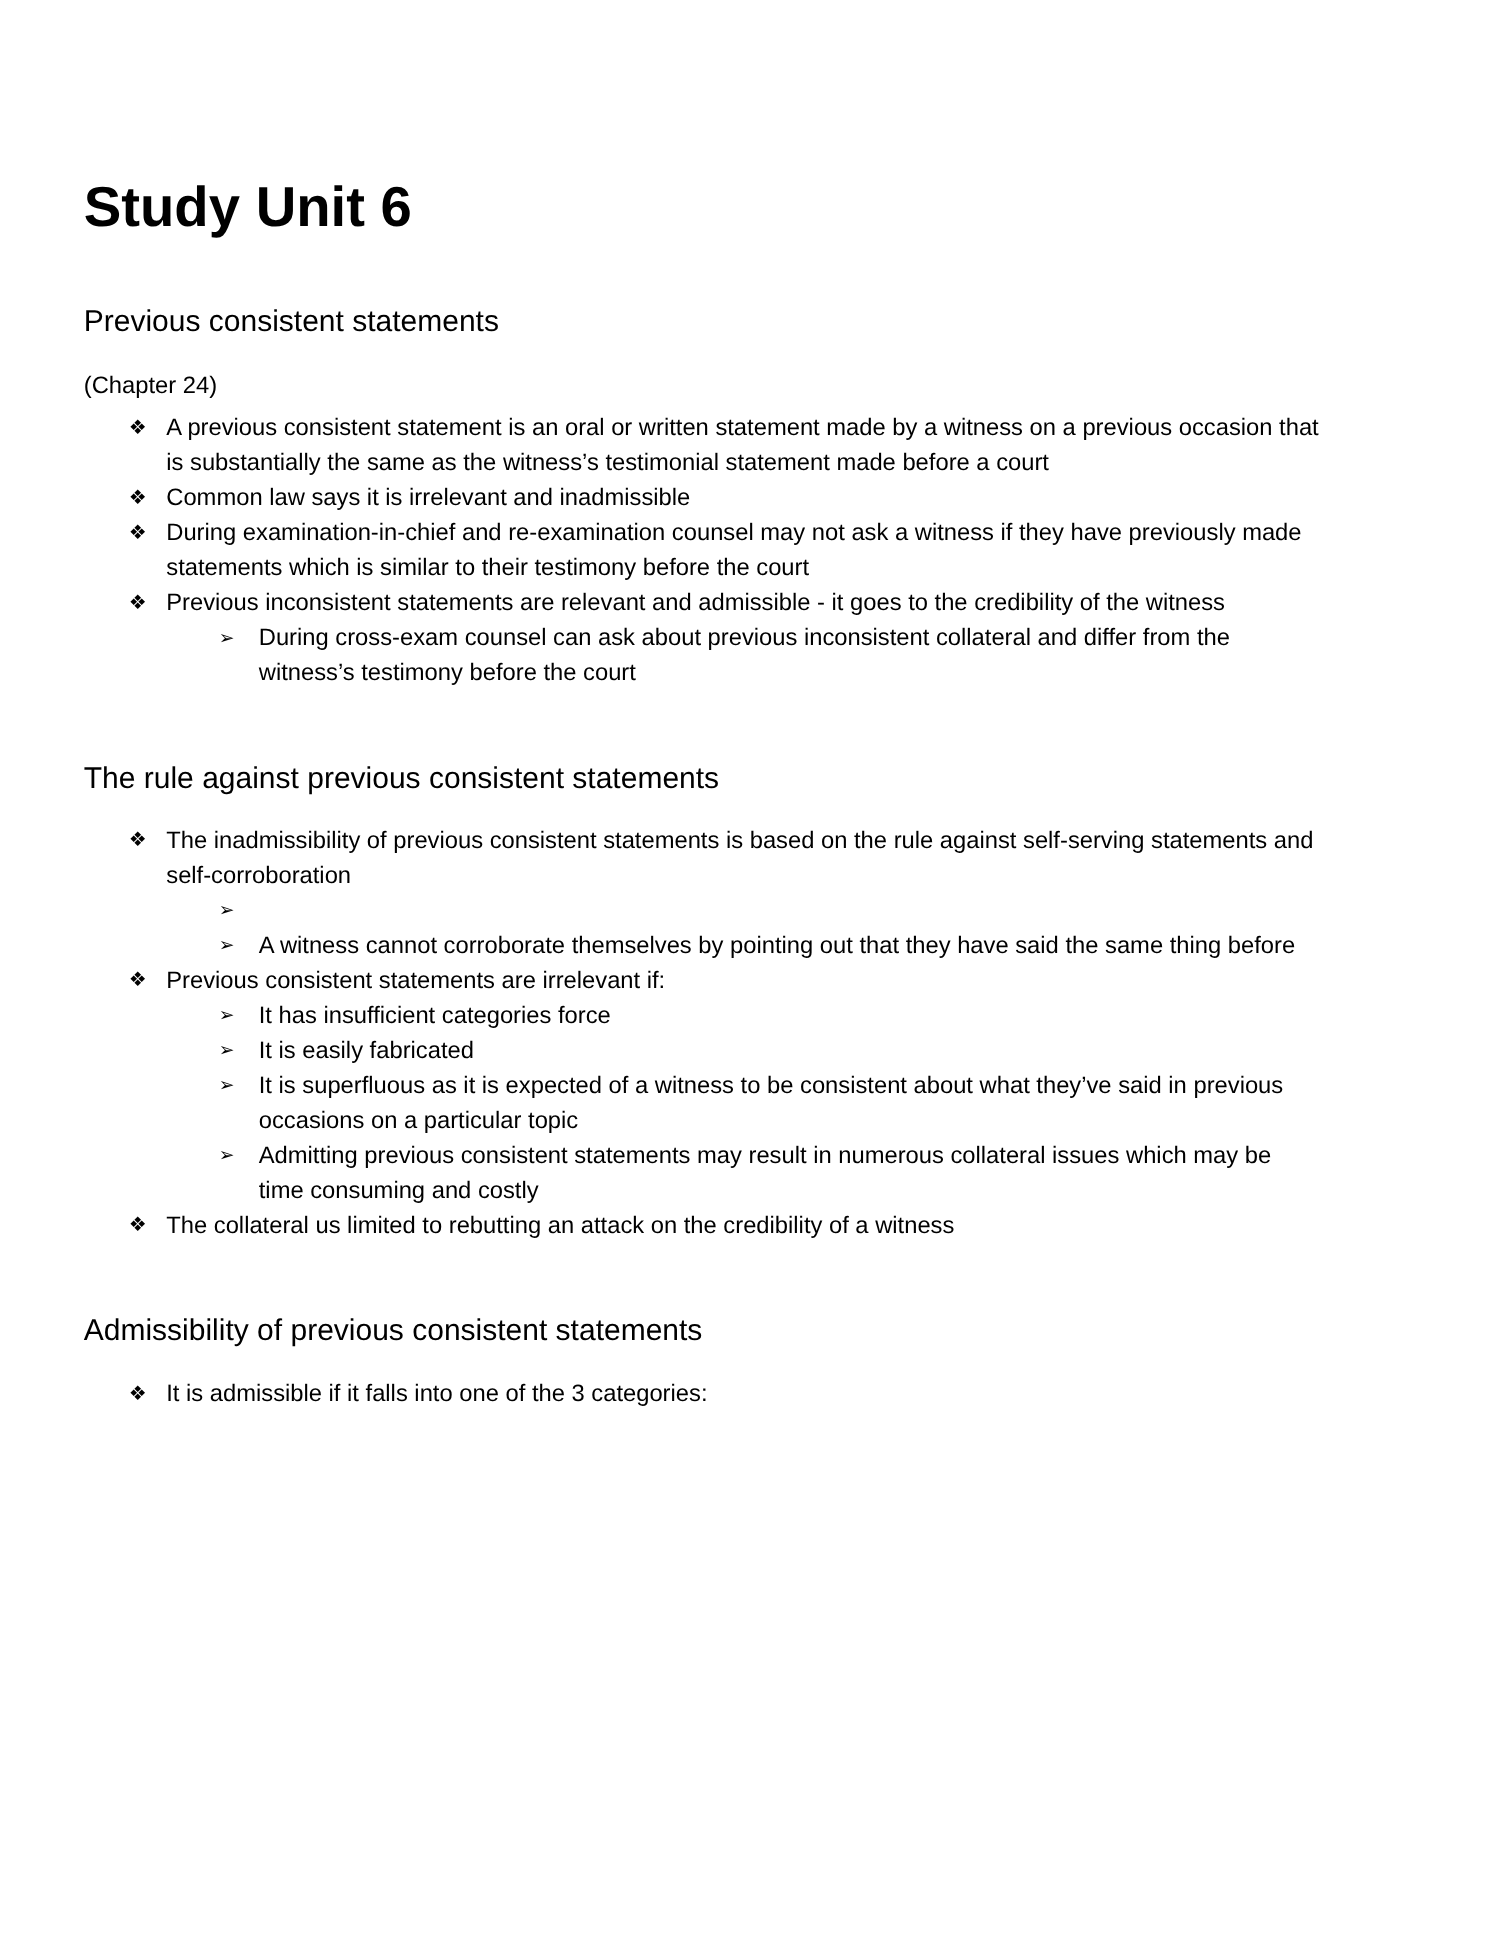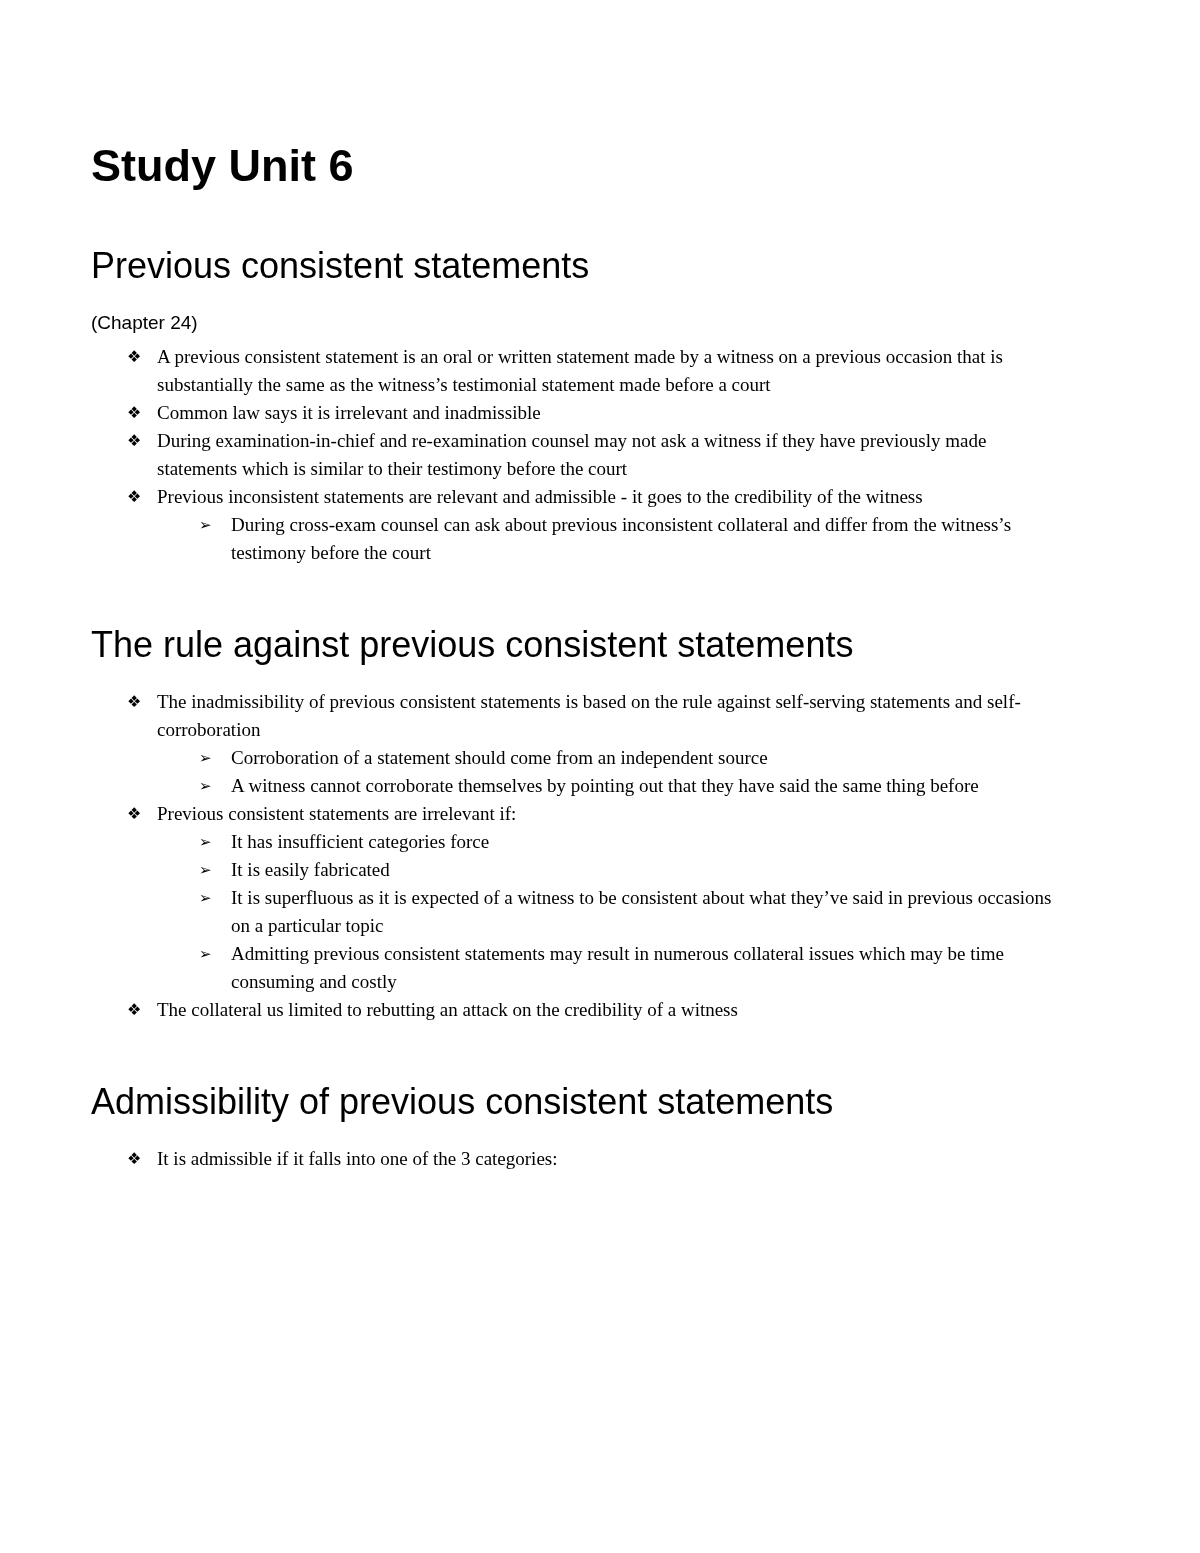--- a/index.html
+++ b/index.html
@@ -9,33 +9,33 @@
     background: #ffffff;
   }
   .page {
     position: relative;
     width: 1200px;
     min-height: 1553px;
     margin: 0 auto;
     background: #ffffff;
     color: #000000;
     font-family: "Liberation Sans", sans-serif;
-    padding: 140px 144px 80px 91px;
+    padding: 140px 144px 80px 67px;
   }
   .doc-title {
     font-size: 45px;
     font-weight: 700;
     line-height: 1.15;
     margin: 0 0 52px 0;
     letter-spacing: 0;
   }
   .section { margin-top: 56px; }
   .section.first { margin-top: 0; }
   .section-heading {
-    font-size: 36px;
+    font-size: 24px;
     font-weight: 400;
     line-height: 1.2;
     margin: 16px 0 22px 0;
   }
   .chapter-note {
     font-size: 19px;
     line-height: 28px;
     margin: 0 0 6px 0;
   }
   .items { margin: 0; padding: 0; }
@@ -49,21 +49,21 @@
   .item.level-1 { padding-left: 36px; }
   .item.level-2 { padding-left: 108px; }
   .bullet {
     flex: 0 0 30px;
     width: 30px;
     font-size: 16px;
     line-height: 28px;
     color: #000000;
   }
   .item.level-2 .bullet { flex-basis: 32px; width: 32px; font-size: 15px; }
-  .item-text { flex: 1 1 auto; font-family: Liberation Serif, serif; }
+  .item-text { flex: 1 1 auto; }
 </style>
 </head>
 <body>
 
 <div class="page">
 
   <h1 class="doc-title">Study Unit 6</h1>
 
   <div class="section first">
     <h2 class="section-heading">Previous consistent statements</h2>
@@ -94,21 +94,20 @@
 
   <div class="section">
     <h2 class="section-heading">The rule against previous consistent statements</h2>
     <div class="items">
       <div class="item level-1">
         <span class="bullet">❖</span>
         <span class="item-text">The inadmissibility of previous consistent statements is based on the rule against self-serving statements and self-corroboration</span>
       </div>
       <div class="item level-2">
         <span class="bullet">➢</span>
-        <span class="item-text">Corroboration of a statement should come from an independent source</span>
       </div>
       <div class="item level-2">
         <span class="bullet">➢</span>
         <span class="item-text">A witness cannot corroborate themselves by pointing out that they have said the same thing before</span>
       </div>
       <div class="item level-1">
         <span class="bullet">❖</span>
         <span class="item-text">Previous consistent statements are irrelevant if:</span>
       </div>
       <div class="item level-2">

